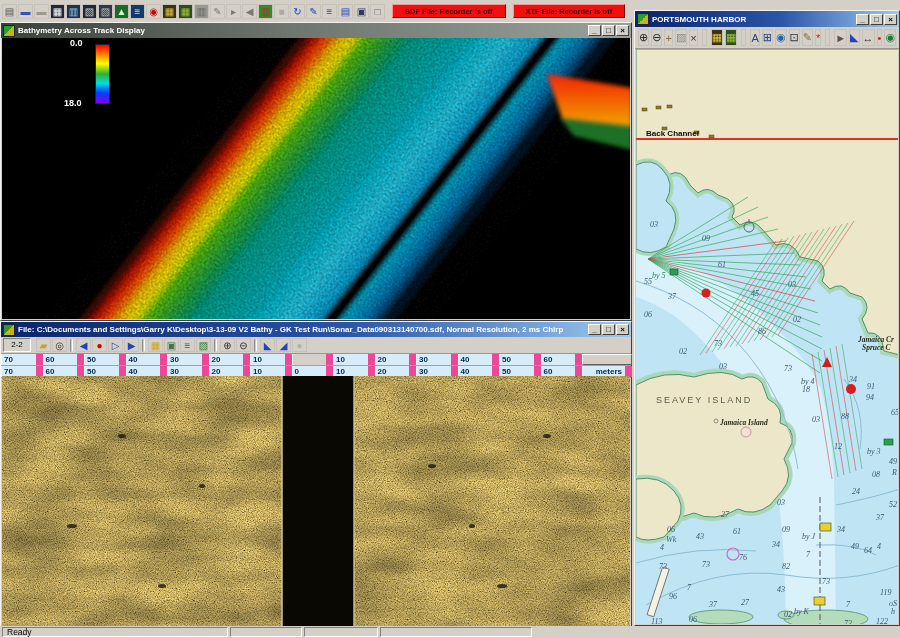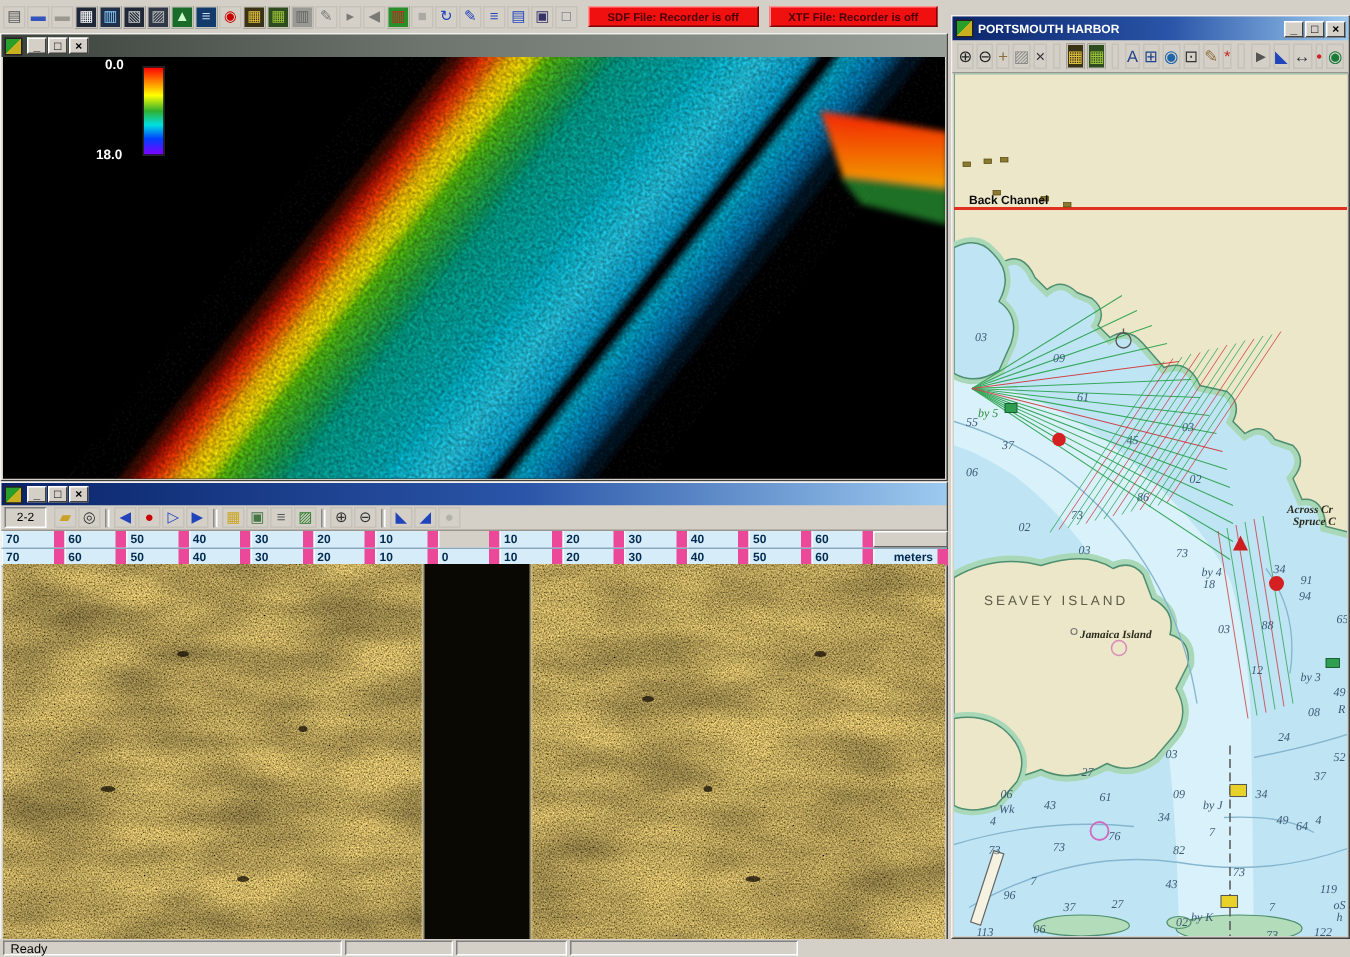--- a/index.html
+++ b/index.html
@@ -97,20 +97,21 @@
         <span class="ticon" style="color: rgb(51, 51, 102);">▣</span>
         <span class="ticon" style="color: rgb(102, 102, 119);">□</span>
     </div>
     <button class="recbtn">SDF File: Recorder is off</button>
     <button class="recbtn">XTF File: Recorder is off</button>
   </div>
 
   <div id="bathy" class="win">
     <div class="tbar gray">
       <span class="wicon"></span>
+      <span class="ttext">Bathymetry Across Track Display</span>
       <span class="wbtns">
         <span class="wbtn">_</span>
           <span class="wbtn">□</span>
           <span class="wbtn">×</span>
       </span>
     </div>
     <div class="bathy-canvas">
       <svg width="630" height="283" viewBox="0 0 630 283">
         <defs>
           <linearGradient id="gRed" gradientUnits="userSpaceOnUse" x1="0" y1="70" x2="0" y2="92">
@@ -181,20 +182,21 @@
       </svg>
       <span class="scale-min">0.0</span>
       <div class="scale-bar"></div>
       <span class="scale-max">18.0</span>
     </div>
   </div>
 
   <div id="sonarwin" class="win">
     <div class="tbar blue">
       <span class="wicon"></span>
+      <span class="ttext">File: C:\Documents and Settings\Garry K\Desktop\3-13-09 V2 Bathy - GK Test Run\Sonar_Data090313140700.sdf, Normal Resolution, 2 ms Chirp</span>
       <span class="wbtns">
         <span class="wbtn">_</span>
           <span class="wbtn">□</span>
           <span class="wbtn">×</span>
       </span>
     </div>
     <div class="stoolbar">
       <span class="range-label">2-2</span>
       <span style="display:flex;gap:1px;align-items:center;">
         <span class="sicon" style="color: rgb(201, 162, 39);">▰</span>
@@ -501,21 +503,21 @@
           <span class="snd" style="left: 255px; top: 558px;">h</span>
           <span class="snd" style="left: 15px; top: 568px;">113</span>
           <span class="snd" style="left: 53px; top: 566px;">06</span>
           <span class="snd" style="left: 208px; top: 570px;">73</span>
           <span class="snd" style="left: 240px; top: 568px;">122</span>
       </div>
       <div class="label-layer">
         <span class="clabel place" style="left: 10px; top: 80px;">Back Channel</span>
           <span class="clabel island" style="left: 20px; top: 346px;">SEAVEY ISLAND</span>
           <span class="clabel small-place" style="left: 84px; top: 369px;">Jamaica Island</span>
-          <span class="clabel small-place" style="left: 222px; top: 286px;">Across Cr</span>
+          <span class="clabel small-place" style="left: 222px; top: 286px;">Jamaica Cr</span>
           <span class="clabel small-place" style="left: 226px; top: 294px;">Spruce C</span>
       </div>
     </div>
   </div>
 
   <div id="statusbar">
     <span class="pane p1">Ready</span>
     <span class="pane p2"></span>
     <span class="pane p3"></span>
     <span class="pane p4"></span>

